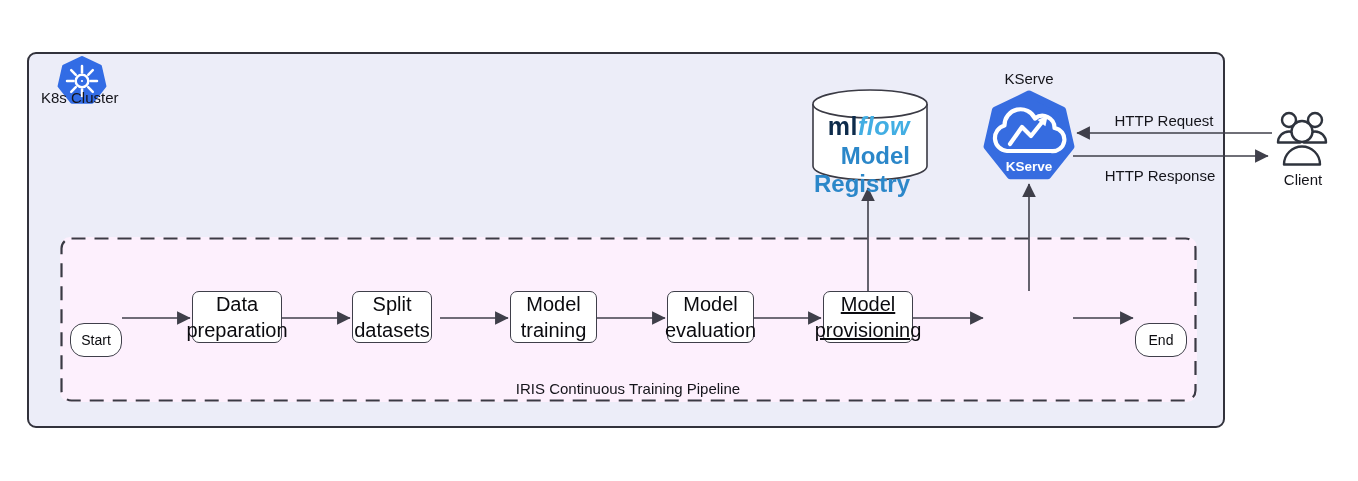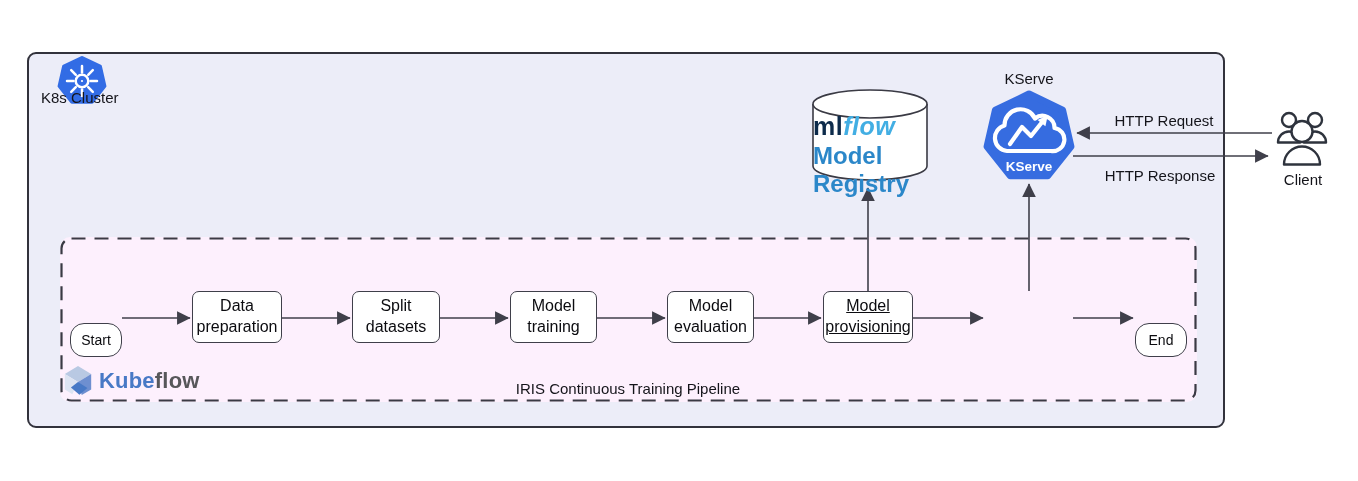--- a/index.html
+++ b/index.html
@@ -15,31 +15,31 @@
     position:absolute; left:60px; top:237px; width:1137px; height:165px;
     background:#fdf0fd; border-radius:10px;
   }
   .pipeline-box svg.dash { position:absolute; left:0; top:0; }
 
   .overlay { position:absolute; left:0; top:0; width:1358px; height:481px; pointer-events:none; }
 
   .node {
     position:absolute; display:flex; align-items:center; justify-content:center;
     background:#ffffff; border:1.5px solid #3f3f4a; text-align:center;
-    font-size:16px; line-height:1.3; color:#0b0b0f; z-index:10; padding:2px 4px;
+    font-size:20px; line-height:1.3; color:#0b0b0f; z-index:10; padding:2px 4px;
   }
   .node.box { border-radius:7px; width:90px; height:52px; top:291px; }
   .node.pill { border-radius:14px; width:52px; height:34px; top:305px; font-size:14px;margin-top:18px; }
 
   .caption { position:absolute; font-size:15px; color:#14141a; z-index:10; }
   .center { text-align:center; }
 
   .icon-abs { position:absolute; z-index:10; }
 
-  .mlflow-text { position:absolute; left:813px; top:112px; width:97px; text-align:left; z-index:11; }
+  .mlflow-text { position:absolute; left:813px; top:112px; width:97px; text-align:right; z-index:11; }
   .mlflow-word { font-size:25px; letter-spacing:0.5px; }
   .mlflow-ml { font-weight:bold; color:#0d2b4b; }
   .mlflow-flow { font-style:italic; font-weight:600; color:#42aee3; }
   .mlflow-registry { font-size:24px; font-weight:bold; color:#2b87c9; margin-top:1px; }
 
   .kubeflow { position:absolute; left:62px; top:365px; display:flex; align-items:center; gap:5px; z-index:11; }
   .kubeflow-word { font-size:22px; font-weight:bold; letter-spacing:0.2px; }
   .kf-blue { color:#4879c6; }
   .kf-gray { color:#57575a; }
 </style>
@@ -124,31 +124,22 @@
       <path d="M1278,142.5 a11,11 0 0 1 22,0 z"></path>
       <path d="M1304,142.5 a11,11 0 0 1 22,0 z"></path>
       <path d="M1284,164.5 a18,18 0 0 1 36,0 z"></path>
       <circle cx="1302" cy="131.5" r="10.5"></circle>
     </g>
   </svg>
   <div class="caption center" style="left:1272px; top:171px; width:62px;">Client</div>
 
   <div class="node pill" style="left:70px;">Start</div>
   <div class="node box" style="left:192px; width:90px;">Data preparation</div>
-  <div class="node box" style="left:352px; width:88px;">Split datasets</div>
+  <div class="node box" style="left:352px; width:80px;">Split datasets</div>
   <div class="node box" style="left:510px; width:87px;">Model training</div>
   <div class="node box" style="left:667px; width:87px;">Model evaluation</div>
   <div class="node box" style="left:823px; width:90px;text-decoration:underline;">Model provisioning</div>
   <div class="node pill" style="left:1135px;">End</div>
 
-  <div class="kubeflow">
-    <svg width="32" height="32" viewBox="0 0 34 34">
-      <polygon points="17,1 31,9.5 17,18 3,9.5" fill="#b9c9e3"></polygon>
-      <polygon points="3,9.5 17,18 11,31 3,26" fill="#dde4f2"></polygon>
-      <polygon points="31,9.5 31,26 21,32 17,18" fill="#6e8fd0"></polygon>
-      <polygon points="17,18 27,24.5 18.5,31.5 9.5,24" fill="#4879c6"></polygon>
-    </svg>
-    <div class="kubeflow-word"><span class="kf-blue">Kube</span><span class="kf-gray">flow</span></div>
-  </div>
 
   <div class="caption center" style="left:478px; top:380px; width:300px;">IRIS Continuous Training Pipeline</div>
 
 </div>
 
 </body></html>

